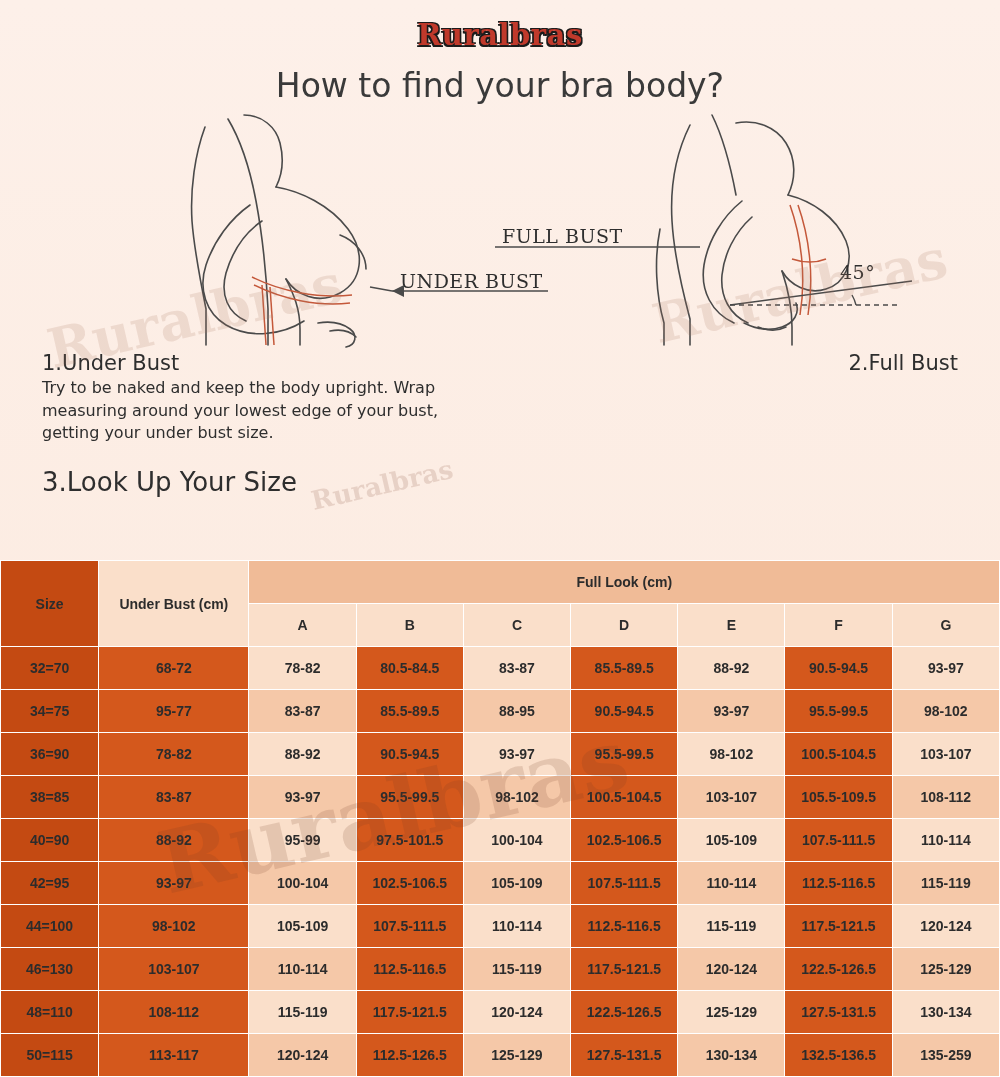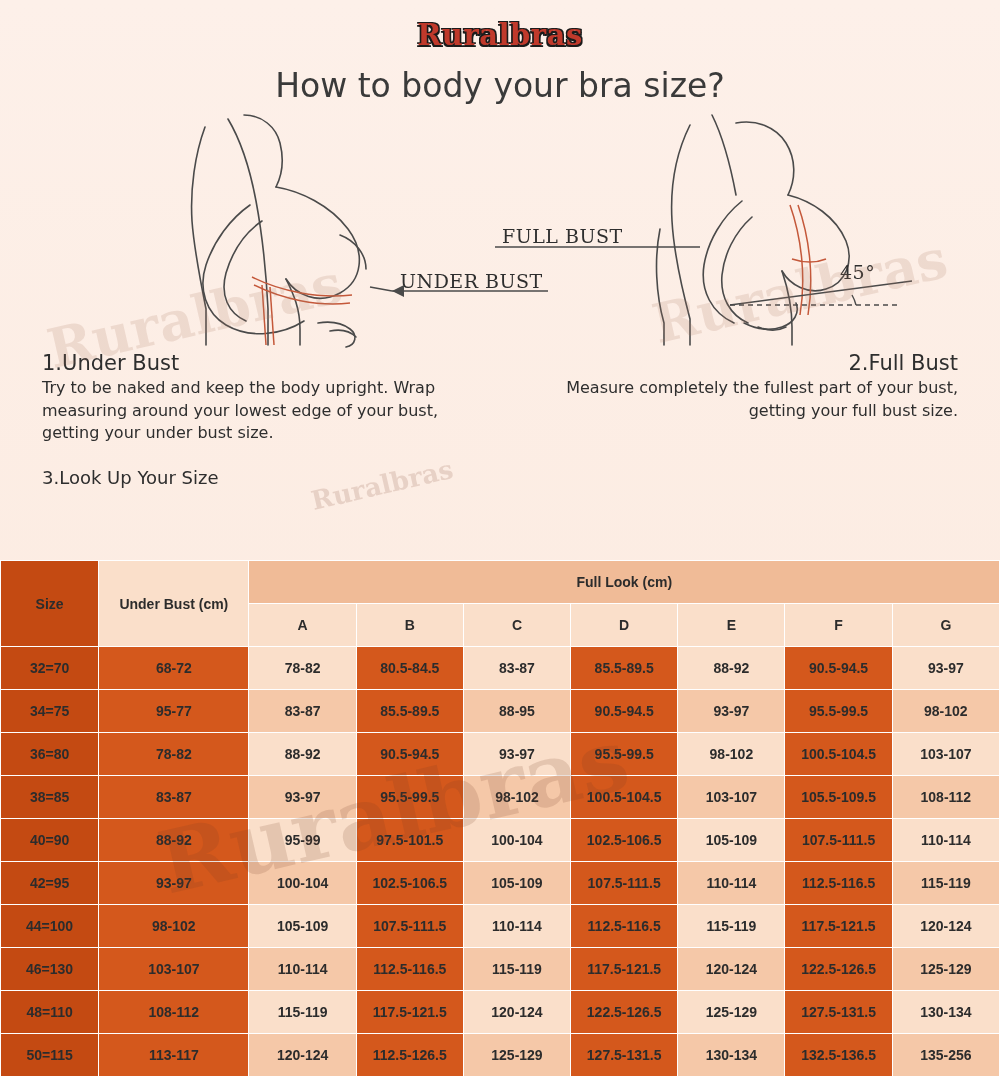--- a/index.html
+++ b/index.html
@@ -90,21 +90,21 @@
     font-family: "DejaVu Sans", sans-serif;
   }
   .step-body {
     font-size: 16px;
     color: #2e2e2e;
     line-height: 1.42;
     font-family: "DejaVu Sans", sans-serif;
   }
 
   .step3 {
-    font-size: 18px;
+    font-size: 26px;
     color: #2e2e2e;
     padding-left: 42px;
     margin-top: 22px;
     font-family: "DejaVu Sans", sans-serif;
   }
 
   
   .table-wrap {
     position: absolute;
     left: 0;
@@ -165,21 +165,21 @@
     fill: #2e2e2e;
     letter-spacing: 0.5px;
   }
 </style>
 </head>
 <body>
 
 <div class="page">
 
   <div class="brand">Ruralbras</div>
-  <div class="headline">How to body your bra size?</div>
+  <div class="headline">How to find your bra body?</div>
 
   <div class="illus">
 
     <div class="wm wm-1">Ruralbras</div>
     <div class="wm wm-2">Ruralbras</div>
 
     <svg width="1000" height="240" viewBox="0 0 1000 240">
       <g fill="none" stroke="#4a4a4a" stroke-width="1.6" stroke-linecap="round" stroke-linejoin="round">
 
         <path d="M205 18 C195 45 190 80 192 112 C194 140 200 170 206 200 L206 236"></path>
@@ -248,21 +248,20 @@
     </svg>
   </div>
 
   <div class="steps">
     <div class="step">
       <div class="step-title">1.Under Bust</div>
       <div class="step-body">Try to be naked and keep the body upright. Wrap measuring around your lowest edge of your bust, getting your under bust size.</div>
     </div>
     <div class="step right">
       <div class="step-title">2.Full Bust</div>
-      <div class="step-body">Measure completely the fullest part of your bust, getting your full bust size.</div>
     </div>
   </div>
 
   <div class="wm wm-4">Ruralbras</div>
 
   <div class="step3">3.Look Up Your Size</div>
 
   <div class="wm wm-3">Ruralbras</div>
 
   <div class="table-wrap">
@@ -311,21 +310,21 @@
             <td class="c-mid">95-77</td>
             <td class="c-peach">83-87</td>
             <td class="c-mid">85.5-89.5</td>
             <td class="c-peach">88-95</td>
             <td class="c-mid">90.5-94.5</td>
             <td class="c-peach">93-97</td>
             <td class="c-mid">95.5-99.5</td>
             <td class="c-peach">98-102</td>
           </tr>
           <tr>
-            <td class="c-dark">36=80</td>
+            <td class="c-dark">36=90</td>
             <td class="c-mid">78-82</td>
             <td class="c-lighter">88-92</td>
             <td class="c-mid">90.5-94.5</td>
             <td class="c-lighter">93-97</td>
             <td class="c-mid">95.5-99.5</td>
             <td class="c-lighter">98-102</td>
             <td class="c-mid">100.5-104.5</td>
             <td class="c-lighter">103-107</td>
           </tr>
           <tr>
@@ -396,19 +395,19 @@
           </tr>
           <tr>
             <td class="c-dark">50=115</td>
             <td class="c-mid">113-117</td>
             <td class="c-peach">120-124</td>
             <td class="c-mid">112.5-126.5</td>
             <td class="c-peach">125-129</td>
             <td class="c-mid">127.5-131.5</td>
             <td class="c-peach">130-134</td>
             <td class="c-mid">132.5-136.5</td>
-            <td class="c-peach">135-256</td>
+            <td class="c-peach">135-259</td>
           </tr>
         </tbody>
     </table>
   </div>
 
 </div>
 
 </body></html>

